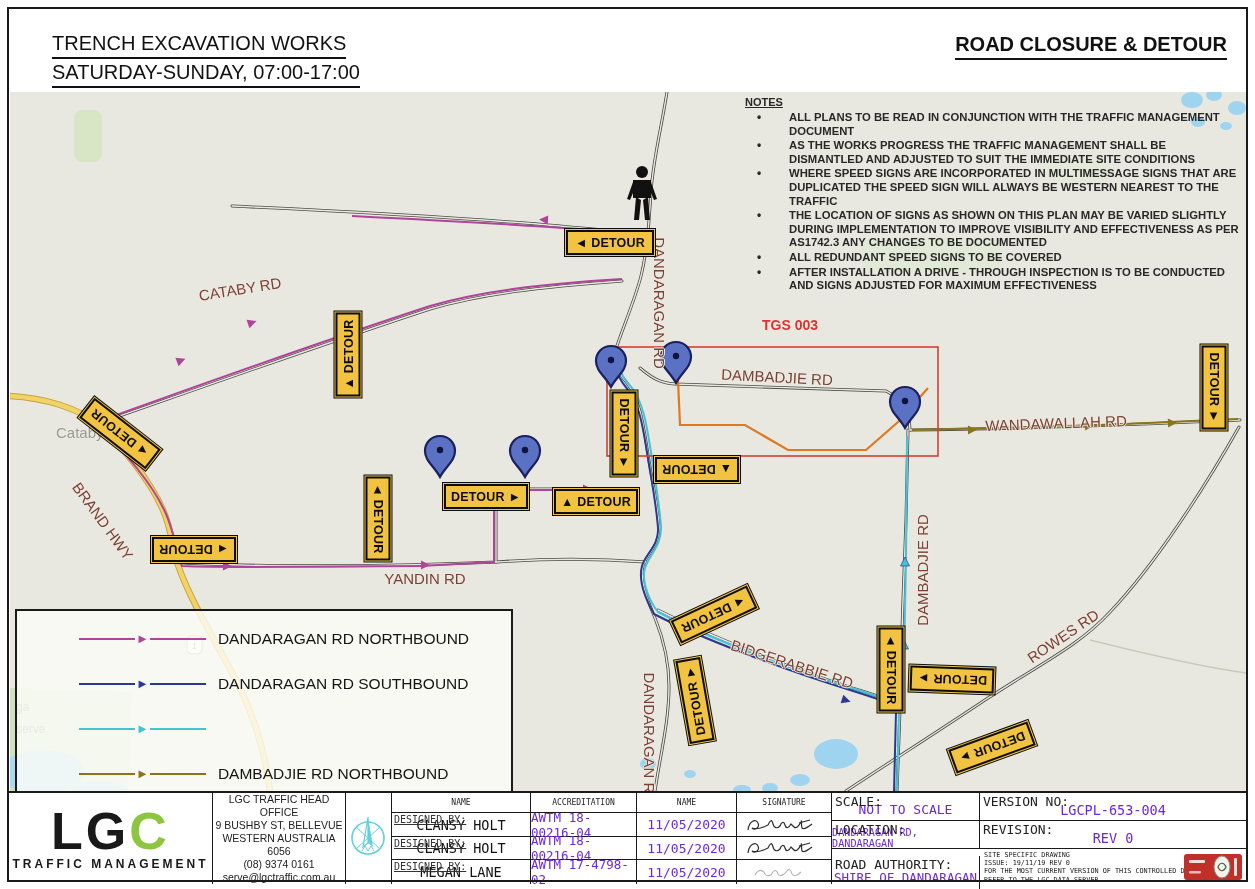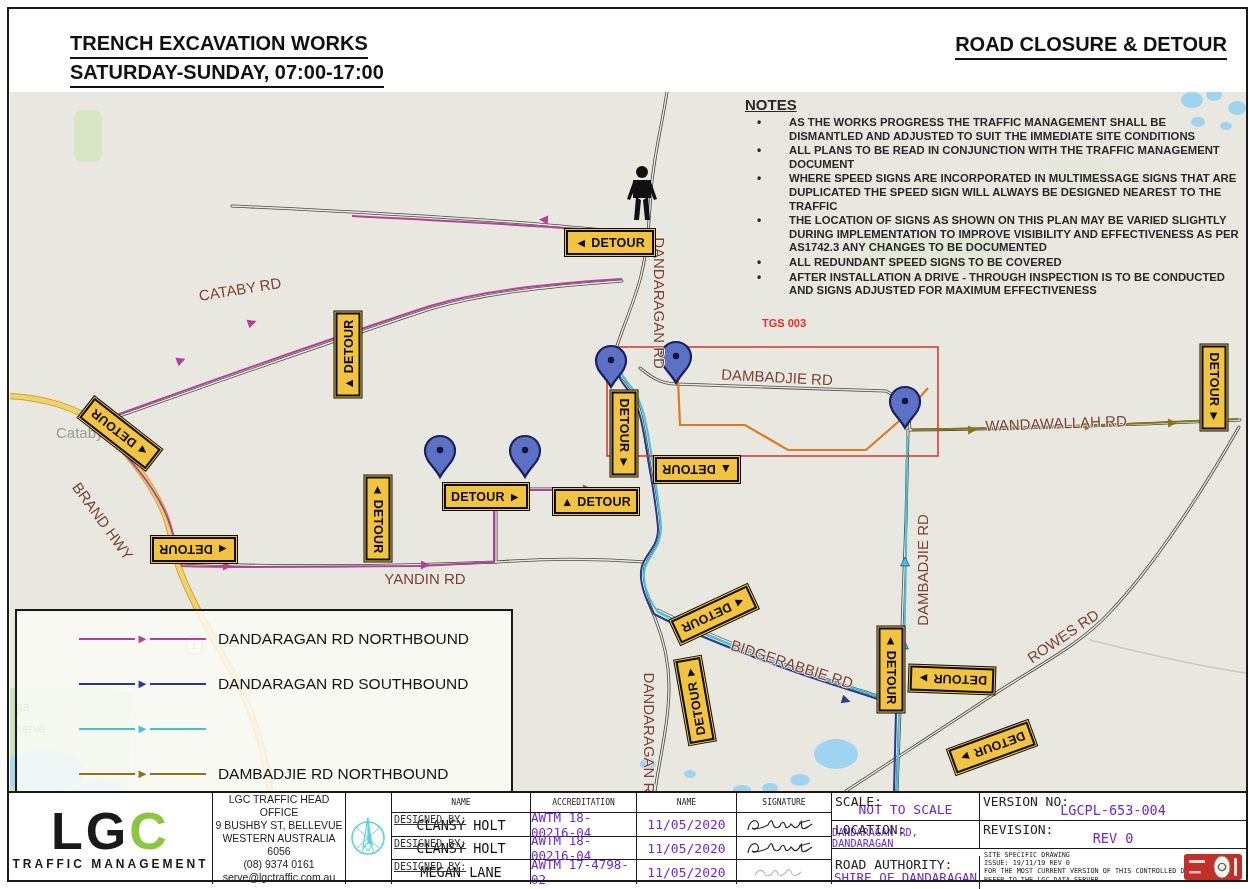--- a/index.html
+++ b/index.html
@@ -1,35 +1,35 @@
 <!DOCTYPE html>
 <html><head>
 <meta charset="utf-8">
 <style>
   html,body{margin:0;padding:0;background:#fff;}
   .page{position:relative;width:1255px;height:889px;background:#ffffff;
         font-family:"Liberation Sans",sans-serif;overflow:hidden;}
   .frame{position:absolute;left:7px;top:7px;right:7px;bottom:7px;border:2.5px solid #1a1a1a;pointer-events:none;z-index:50;}
   
-  .hdr-left{position:absolute;left:52px;top:30px;font-size:20px;font-weight:bold;color:#111;line-height:26px;margin-left:18px;}
+  .hdr-left{position:absolute;left:52px;top:30px;font-size:20px;font-weight:normal;color:#111;line-height:26px;}
   .hdr-left .u{display:inline-block;border-bottom:2px solid #111;padding-bottom:1px;}
   .hdr-right{position:absolute;right:28px;top:33px;font-size:20px;font-weight:bold;color:#111;
              border-bottom:2px solid #111;padding-bottom:2px;}
   
   .map-svg{position:absolute;left:10px;top:92px;}
   .rlabel{position:absolute;font-size:15px;color:#7a4038;white-space:nowrap;z-index:4;
           text-shadow:-1px 0 #eceadf,1px 0 #eceadf,0 1px #eceadf,0 -1px #eceadf;
           transform:translate(-50%,-50%);}
   .town{position:absolute;font-size:15px;color:#9a9a96;z-index:4;
         text-shadow:-1px 0 #eceadf,1px 0 #eceadf,0 1px #eceadf,0 -1px #eceadf;}
   .greenlbl{position:absolute;font-size:12px;color:#85a078;z-index:4;}
-  .tgs{position:absolute;left:762px;top:317px;font-size:11px;font-weight:bold;color:#e03030;z-index:6;}
+  .tgs{position:absolute;left:762px;top:317px;font-size:14px;font-weight:bold;color:#e03030;z-index:6;}
   
   .notes{position:absolute;left:745px;top:96px;width:494px;z-index:6;color:#282828;}
-  .notes .ttl{font-size:15px;font-weight:bold;text-decoration:underline;margin-bottom:3px;}
+  .notes .ttl{font-size:11px;font-weight:bold;text-decoration:underline;margin-bottom:3px;}
   .notes ul{margin:0;padding:0;list-style:none;}
   .notes li{position:relative;padding-left:44px;font-size:11.3px;font-weight:bold;line-height:13.6px;margin-bottom:1px;}
   .notes li::before{content:"•";position:absolute;left:12px;top:0;font-size:12px;}
   
   .sign{position:absolute;width:80px;height:21px;background:#f2c340;border:2px solid #0d0d0d;
         box-shadow:0 0 0 1px #f2c340,0 0 0 2px #0d0d0d;z-index:7;
         display:flex;align-items:center;justify-content:center;
         font-size:12.5px;font-weight:bold;color:#0d0d0d;white-space:nowrap;letter-spacing:0.2px;
         transform-origin:center;}
   
@@ -199,23 +199,23 @@
       <g transform="translate(905,403)">
         <path d="M0,-16 C9,-16 15,-9 15,-1 C15,9 6,14 0,25 C-6,14 -15,9 -15,-1 C-15,-9 -9,-16 0,-16 Z" fill="#5b72c4" stroke="#1a1f5e" stroke-width="2.2"></path>
         <circle cx="0" cy="-2" r="3.2" fill="#10143f"></circle>
       </g>
     </g>
   </svg>
 
   <div class="notes">
     <div class="ttl">NOTES</div>
     <ul>
+      <li><span>ALL PLANS TO BE READ IN CONJUNCTION WITH THE TRAFFIC MANAGEMENT DOCUMENT</span></li>
       <li><span>AS THE WORKS PROGRESS THE TRAFFIC MANAGEMENT SHALL BE DISMANTLED AND ADJUSTED TO SUIT THE IMMEDIATE SITE CONDITIONS</span></li>
-      <li><span>ALL PLANS TO BE READ IN CONJUNCTION WITH THE TRAFFIC MANAGEMENT DOCUMENT</span></li>
-      <li><span>WHERE SPEED SIGNS ARE INCORPORATED IN MULTIMESSAGE SIGNS THAT ARE DUPLICATED THE SPEED SIGN WILL ALWAYS BE DESIGNED NEAREST TO THE TRAFFIC</span></li>
+      <li><span>WHERE SPEED SIGNS ARE INCORPORATED IN MULTIMESSAGE SIGNS THAT ARE DUPLICATED THE SPEED SIGN WILL ALWAYS BE WESTERN NEAREST TO THE TRAFFIC</span></li>
       <li><span>THE LOCATION OF SIGNS AS SHOWN ON THIS PLAN MAY BE VARIED SLIGHTLY DURING IMPLEMENTATION TO IMPROVE VISIBILITY AND EFFECTIVENESS AS PER AS1742.3 ANY CHANGES TO BE DOCUMENTED</span></li>
       <li><span>ALL REDUNDANT SPEED SIGNS TO BE COVERED</span></li>
       <li><span>AFTER INSTALLATION A DRIVE - THROUGH INSPECTION IS TO BE CONDUCTED AND SIGNS ADJUSTED FOR MAXIMUM EFFECTIVENESS</span></li>
     </ul>
   </div>
 
   <div class="tgs">TGS 003</div>
   <div class="town" style="left:56px;top:424px;">Cataby</div>
   <div class="greenlbl" style="left:16px;top:700px;">ga</div>
   <div class="greenlbl" style="left:16px;top:722px;">serve</div>

